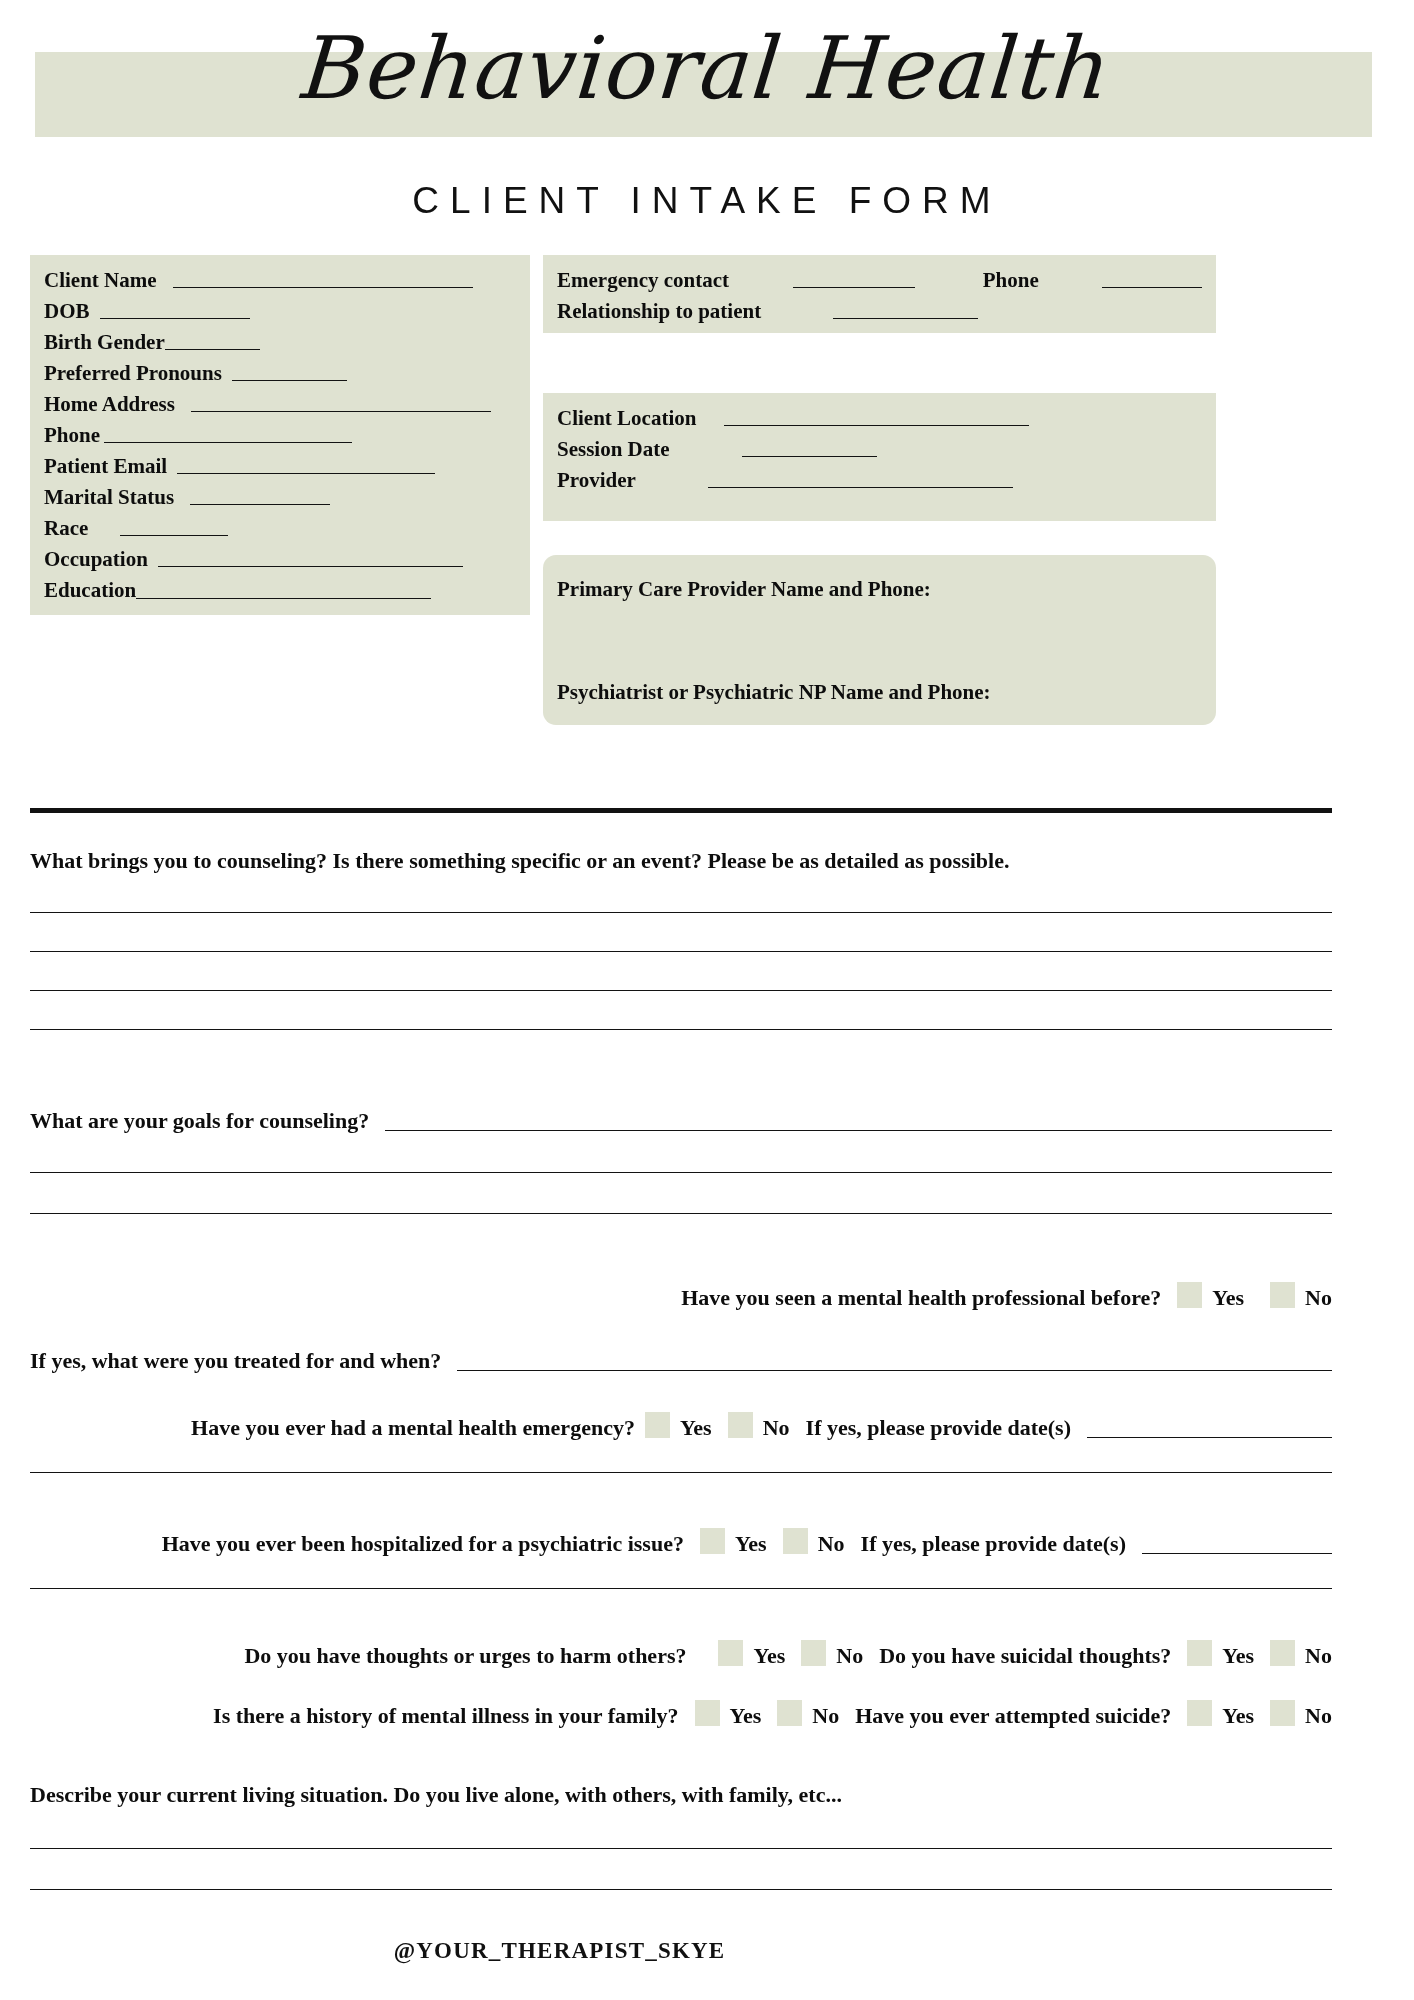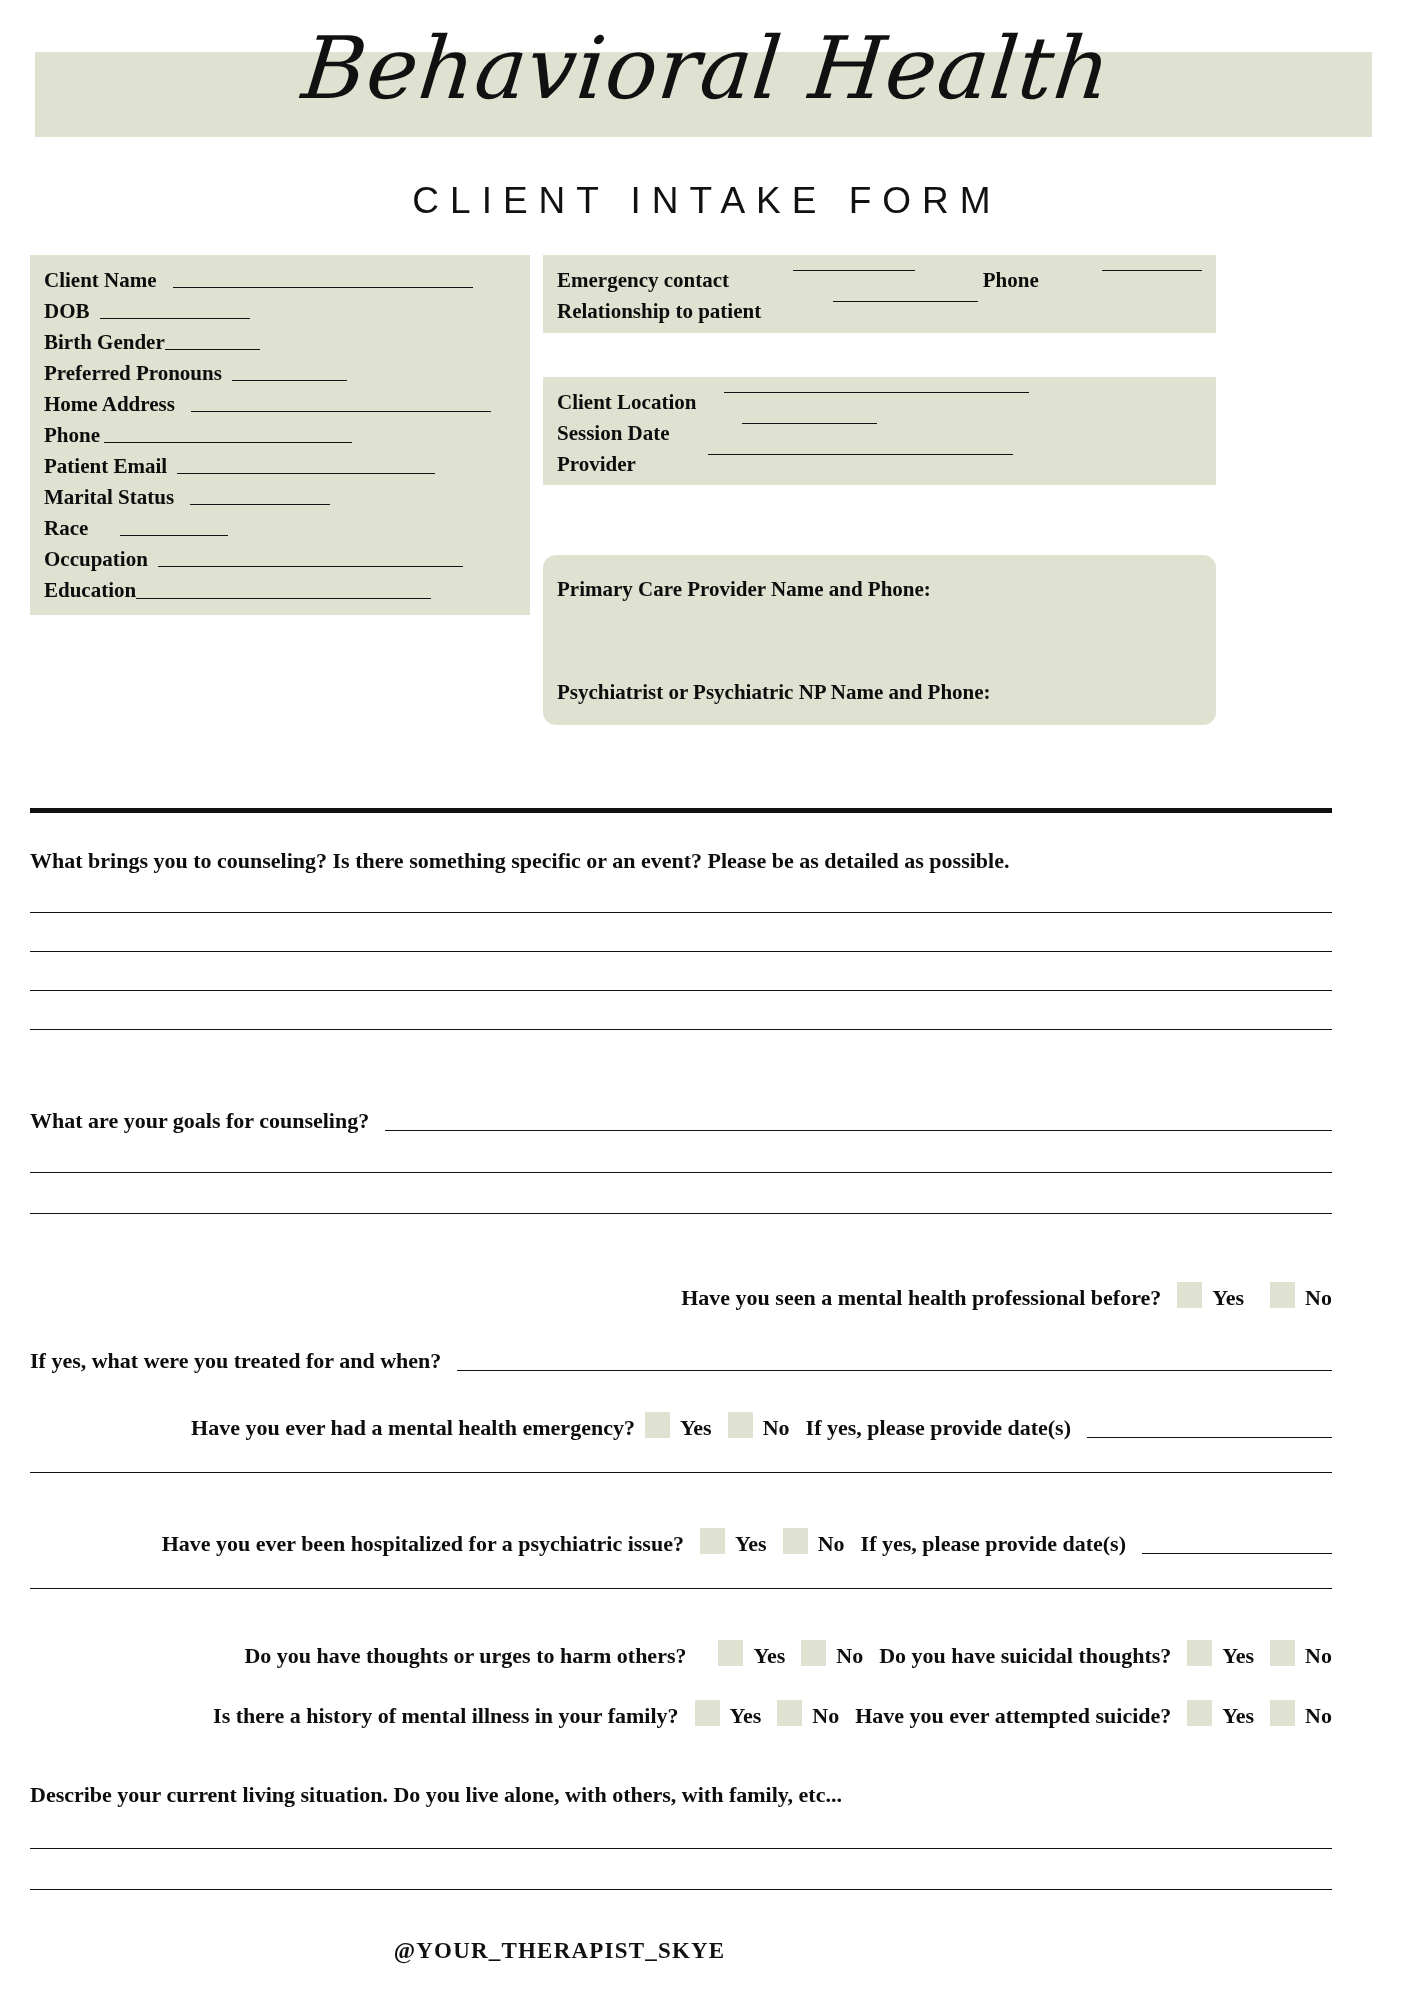--- a/index.html
+++ b/index.html
@@ -86,21 +86,21 @@
     height: 1px;
     margin-bottom: 3px;
   }
   .gap-sm { width: 10px; display: inline-block; }
   .gap-md { width: 16px; display: inline-block; }
   .gap-xs { width: 4px; display: inline-block; }
 
   
   .inline-row {
     display: flex;
-    align-items: flex-start;
+    align-items: flex-end;
     padding: 0 14px;
     margin-bottom: 9px;
     white-space: nowrap;
     gap: 28px;
   }
 
   .block-label {
     font-family: "Liberation Serif", serif;
     font-weight: 700;
     font-size: 21px;
@@ -264,21 +264,21 @@
       <span class="rule" style="width:133px"></span>
     </div>
     <div class="inline-row">
       <span class="field-label">Relationship to patient</span>
       <span class="gap-md"></span>
       <span class="rule" style="width:145px"></span>
     </div>
   </div>
 </div>
 
-<div class="box" id="right-box-2" style="top:377px;height:108px">
+<div class="box" id="right-box-2" style="top:393px;height:128px">
   <div class="fields">
     <div class="inline-row">
       <span class="field-label">Client Location</span>
       <span class="rule" style="width:305px"></span>
     </div>
     <div class="inline-row">
       <span class="field-label">Session Date</span>
       <span class="gap-md"></span>
       <span class="rule" style="width:135px"></span>
     </div>

